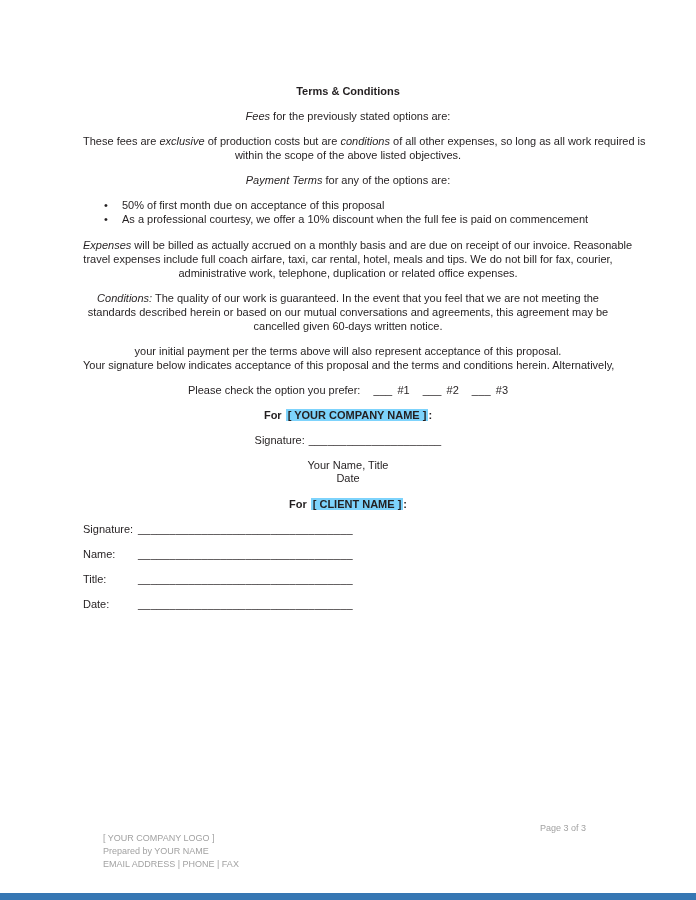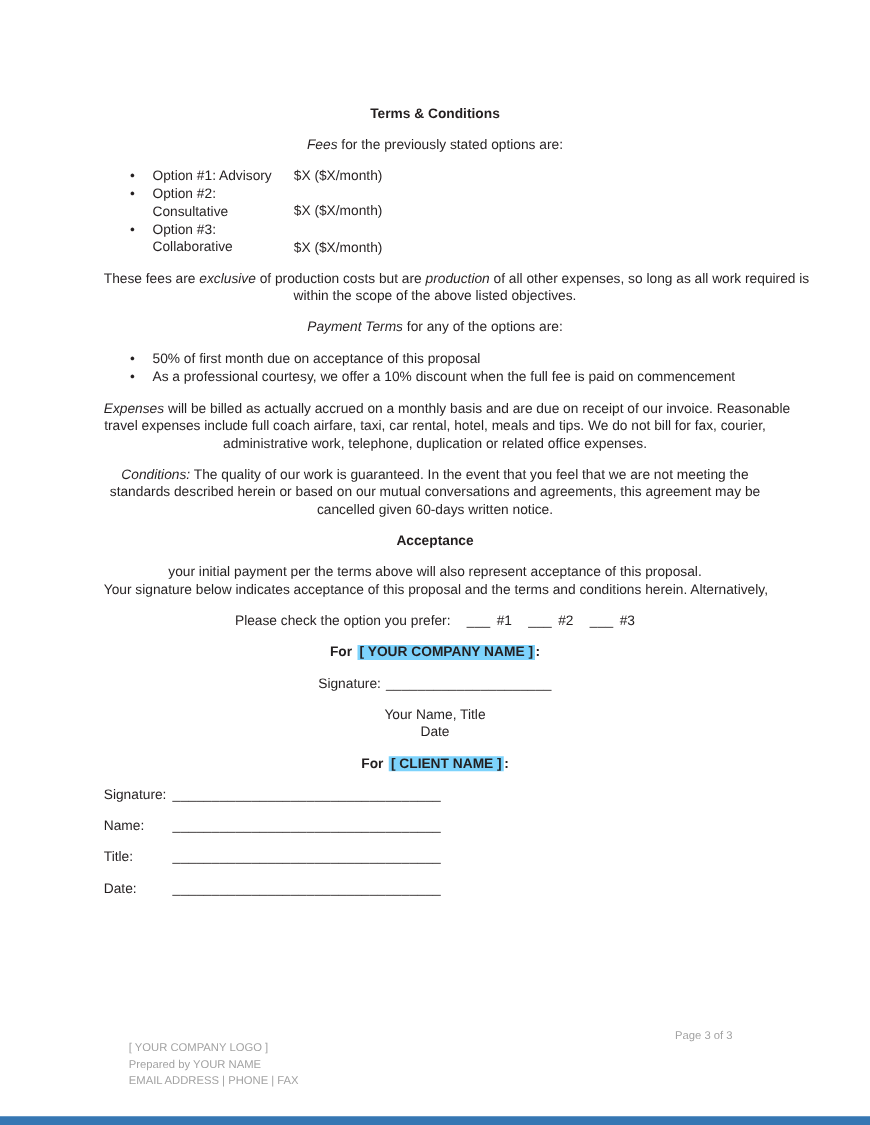--- a/index.html
+++ b/index.html
@@ -37,28 +37,23 @@
 </head>
 <body>
 
 <div class="page">
   <div class="content">
 
     <div class="para h">Terms &amp; Conditions</div>
 
     <div class="para"><em>Fees</em><span> for the previously stated options are:</span></div>
 
-    <div class="list">
-      <div class="li"><span class="opt-label">Option #1: Advisory</span><span>$X ($X/month)</span></div>
-      <div class="li"><span class="opt-label">Option #2: Consultative</span><span>$X ($X/month)</span></div>
-      <div class="li"><span class="opt-label">Option #3: Collaborative</span><span>$X ($X/month)</span></div>
-    </div>
 
     <div class="para">
-      <div class="line"><span>These fees are </span><em>exclusive</em><span> of production costs but are </span><em>production</em><span> of all other expenses, so long as all work required is</span></div>
+      <div class="line"><span>These fees are </span><em>exclusive</em><span> of production costs but are </span><em>conditions</em><span> of all other expenses, so long as all work required is</span></div>
       <div class="line">within the scope of the above listed objectives.</div>
     </div>
 
     <div class="para"><em>Payment Terms</em><span> for any of the options are:</span></div>
 
     <div class="list">
       <div class="li">50% of first month due on acceptance of this proposal</div>
       <div class="li">As a professional courtesy, we offer a 10% discount when the full fee is paid on commencement</div>
     </div>
 
@@ -67,21 +62,20 @@
       <div class="line">travel expenses include full coach airfare, taxi, car rental, hotel, meals and tips. We do not bill for fax, courier,</div>
       <div class="line">administrative work, telephone, duplication or related office expenses.</div>
     </div>
 
     <div class="para">
       <div class="line"><em>Conditions:</em><span> The quality of our work is guaranteed. In the event that you feel that we are not meeting the</span></div>
       <div class="line">standards described herein or based on our mutual conversations and agreements, this agreement may be</div>
       <div class="line">cancelled given 60-days written notice.</div>
     </div>
 
-    <div class="para h">Acceptance</div>
 
     <div class="para">
       <div class="line">your initial payment per the terms above will also represent acceptance of this proposal.</div>
       <div class="line">Your signature below indicates acceptance of this proposal and the terms and conditions herein. Alternatively,</div>
     </div>
 
     <div class="para"><span>Please check the option you prefer:</span><span class="chk-group"><span class="sigline">___</span><span class="chk-num">#1</span></span><span class="chk-group"><span class="sigline">___</span><span class="chk-num">#2</span></span><span class="chk-group"><span class="sigline">___</span><span class="chk-num">#3</span></span></div>
 
     <div class="para"><span class="b">For</span><span class="hl b">[ YOUR COMPANY NAME ]</span><span class="b">:</span></div>
 

